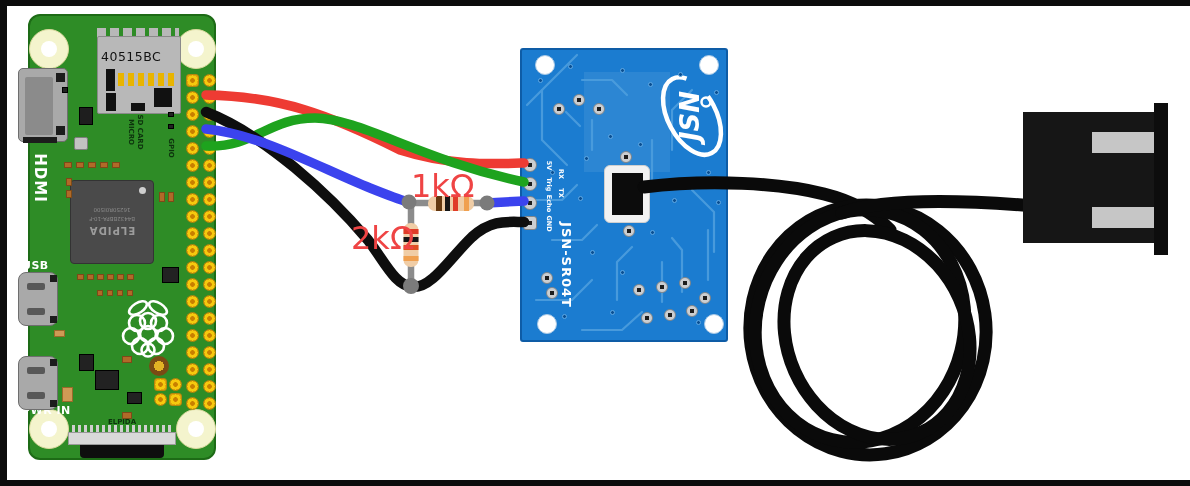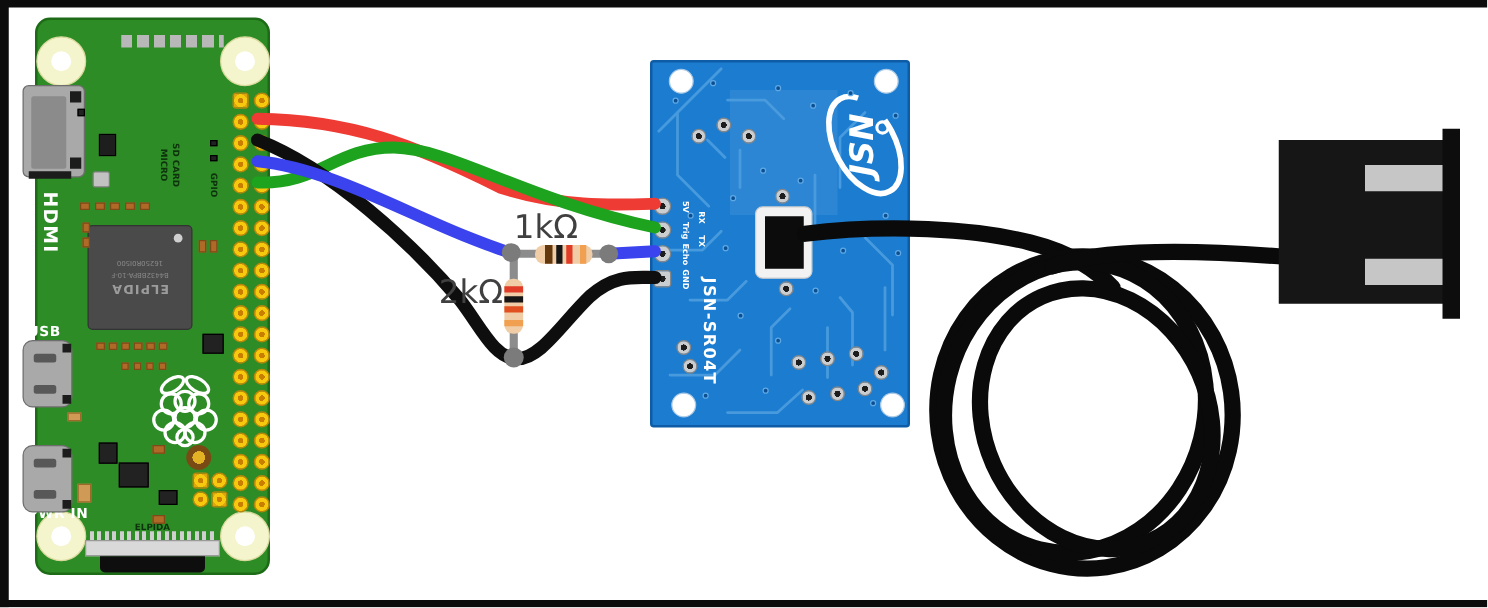--- a/index.html
+++ b/index.html
@@ -27,21 +27,21 @@
   #jsn-board{position:absolute;left:520px;top:48px;width:208px;height:294px;background:#1b7cd0;border:2px solid #0e5ca6;border-radius:3px;box-sizing:border-box;}
   .jmount{position:absolute;width:20px;height:20px;border-radius:50%;background:#fff;border:1px solid #a9c9e6;box-sizing:border-box;}
   .spad{position:absolute;width:12px;height:12px;border-radius:50%;background:radial-gradient(circle,#1d1d1d 0 2.4px,#cbced1 2.5px);border:1px solid #83878a;box-sizing:border-box;}
   .spad.big{width:14px;height:14px;}
   .spad.sq{border-radius:3px;}
   .via{position:absolute;width:5px;height:5px;border-radius:50%;background:#0b4f92;border:1px solid #5fa9e4;box-sizing:border-box;}
   .jlabel{color:#fff;font-weight:bold;}
   
   .tbody{position:absolute;background:#161616;}
   .tband{position:absolute;background:#c6c6c6;}
-  .rlabel{position:absolute;color:#404040;font-size:26px;}
+  .rlabel{position:absolute;color:#ef4444;font-size:32px;}
   svg{display:block;}
 </style>
 </head>
 <body>
 
 <div id="stage">
 
   <div id="pi-board">
     <div class="mount" style="left:-1px;top:13px;"></div>
     <div class="mount" style="left:146px;top:13px;"></div>
@@ -68,20 +68,33 @@
 
     <div class="wlabel" style="left:-8px;top:344px;margin-top:44px;">PWR IN</div>
     <div class="port" style="left:-12px;top:340px;width:40px;height:54px;border-radius:8px;">
       <div class="slot" style="left:8px;top:10px;width:18px;height:7px;"></div>
       <div class="slot" style="left:8px;bottom:10px;width:18px;height:7px;"></div>
       <div class="nub" style="right:0;top:2px;width:7px;height:7px;"></div>
       <div class="nub" style="right:0;bottom:2px;width:7px;height:7px;"></div>
     </div>
 
     <div class="abs" style="left:67px;top:12px;width:82px;height:10px;background:repeating-linear-gradient(90deg,#b8b8b8 0 9px,#2e8c26 9px 13px);"></div>
+    <div class="abs" style="left:67px;top:20px;width:84px;height:78px;background:#b8b8b8;border:1px solid #8a8a8a;border-radius:2px;box-sizing:border-box;">
+      <div style="position:absolute;left:3px;top:12px;width:78px;font-size:12.5px;color:#111;letter-spacing:.5px;">40515BC</div>
+      <div class="abs" style="left:8px;top:32px;width:9px;height:22px;background:#111;"></div>
+      <div class="abs" style="left:20px;top:36px;width:6px;height:13px;background:#e8b400;"></div>
+      <div class="abs" style="left:30px;top:36px;width:6px;height:13px;background:#e8b400;"></div>
+      <div class="abs" style="left:40px;top:36px;width:6px;height:13px;background:#e8b400;"></div>
+      <div class="abs" style="left:50px;top:36px;width:6px;height:13px;background:#e8b400;"></div>
+      <div class="abs" style="left:60px;top:36px;width:6px;height:13px;background:#e8b400;"></div>
+      <div class="abs" style="left:70px;top:36px;width:6px;height:13px;background:#e8b400;"></div>
+      <div class="abs" style="left:8px;top:56px;width:10px;height:18px;background:#111;"></div>
+      <div class="abs" style="left:56px;top:51px;width:18px;height:19px;background:#111;"></div>
+      <div class="abs" style="left:33px;top:66px;width:14px;height:8px;background:#111;"></div>
+    </div>
     <div class="vtext" style="left:76px;top:104px;width:58px;height:24px;transform:rotate(90deg);color:#0d330d;font-size:7px;font-weight:bold;flex-direction:column;line-height:1.3;">
       <span>SD CARD</span>
       <span>MICRO</span>
     </div>
     <div class="vtext" style="left:121px;top:124px;width:40px;height:16px;transform:rotate(90deg);color:#0d330d;font-size:7px;font-weight:bold;">
       <span>GPIO</span>
     </div>
 
     <div id="gpio-header">
         <div class="pad sq" style="left: 155.5px; top: 57.5px;"></div>

